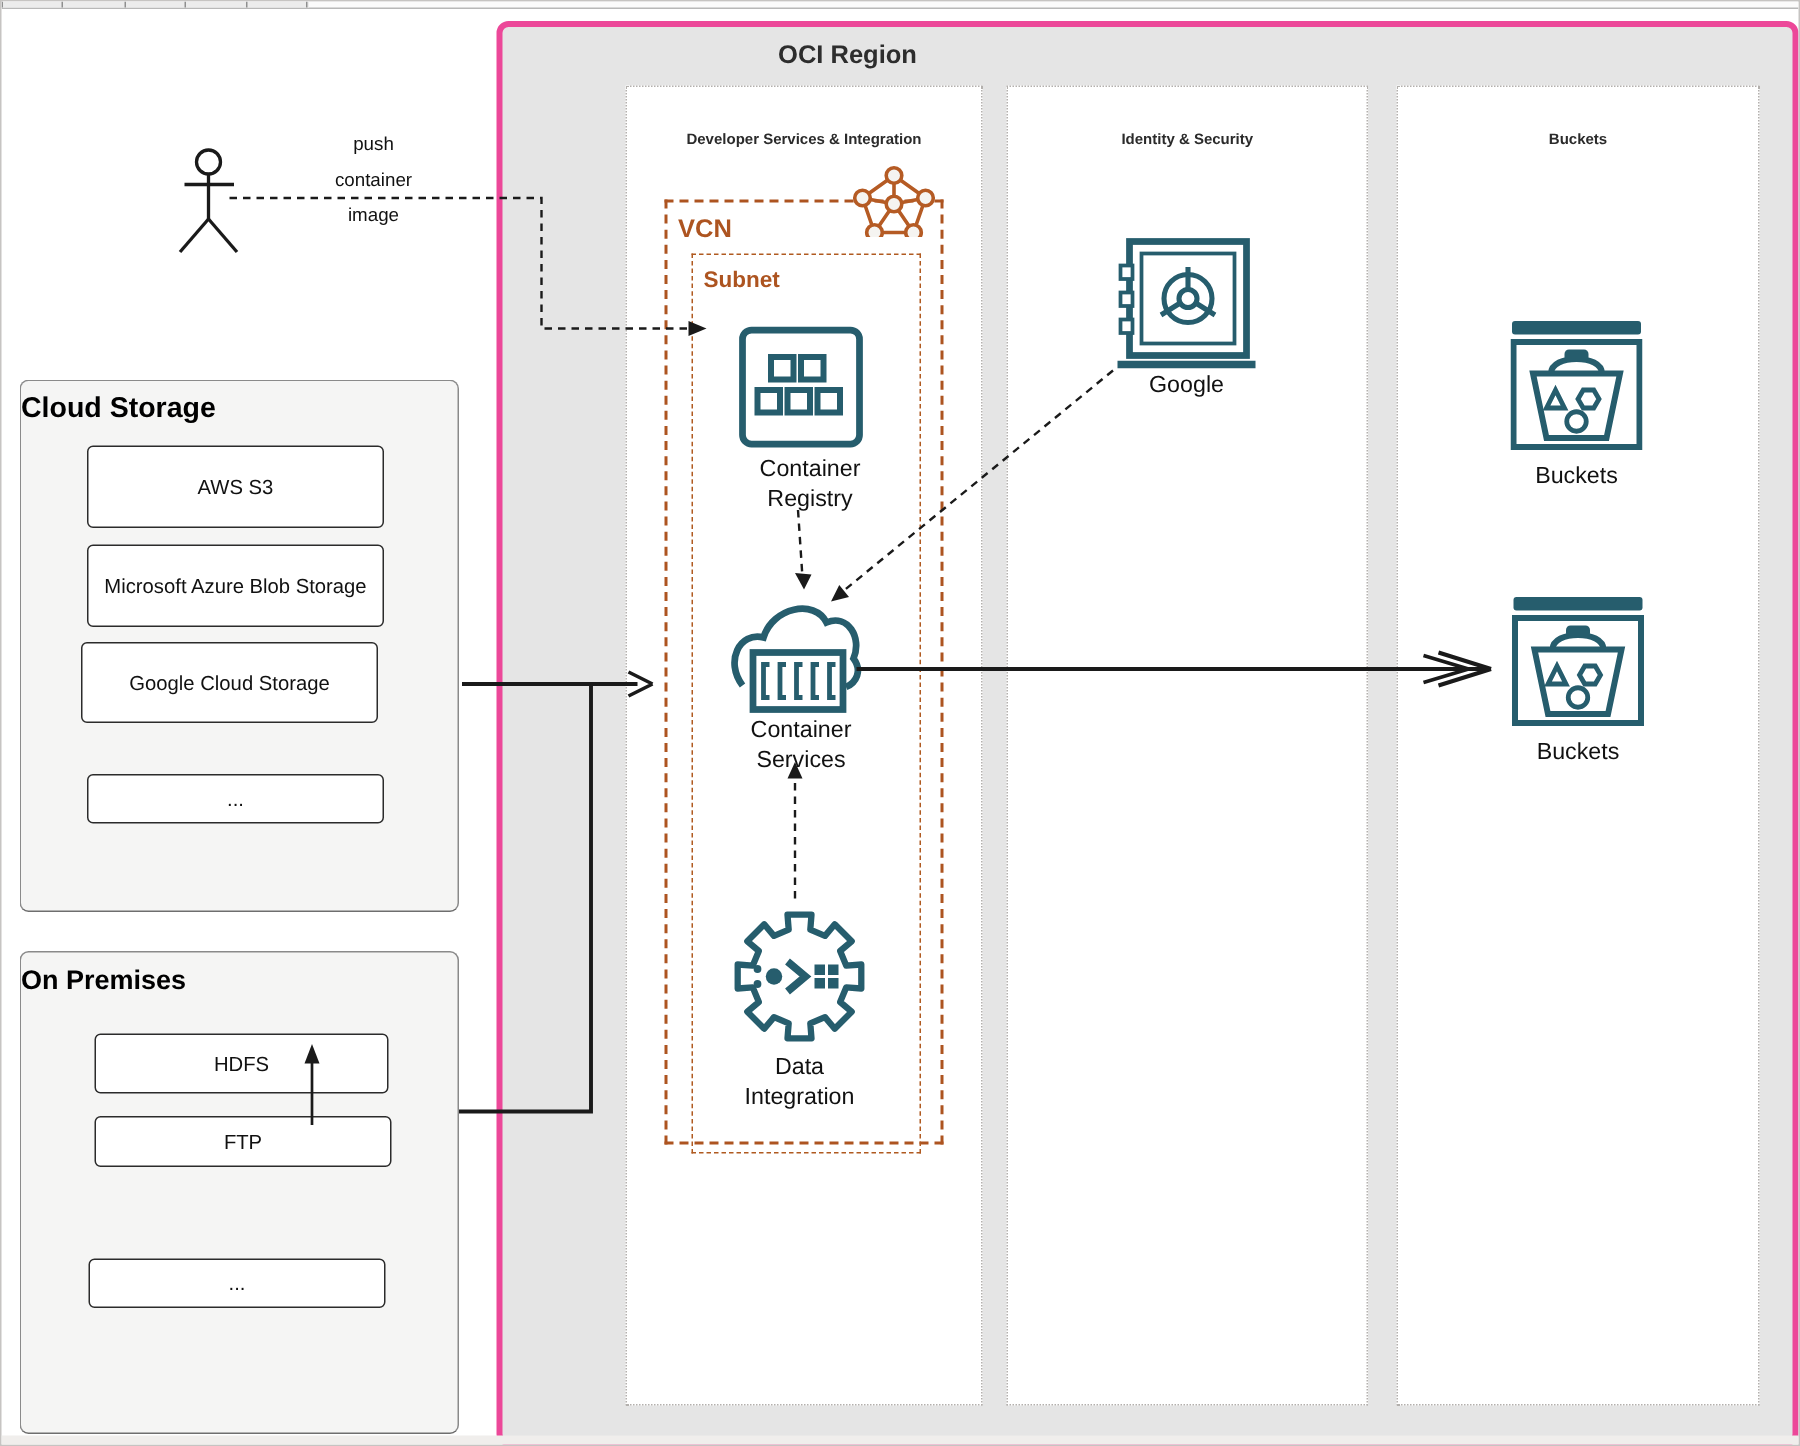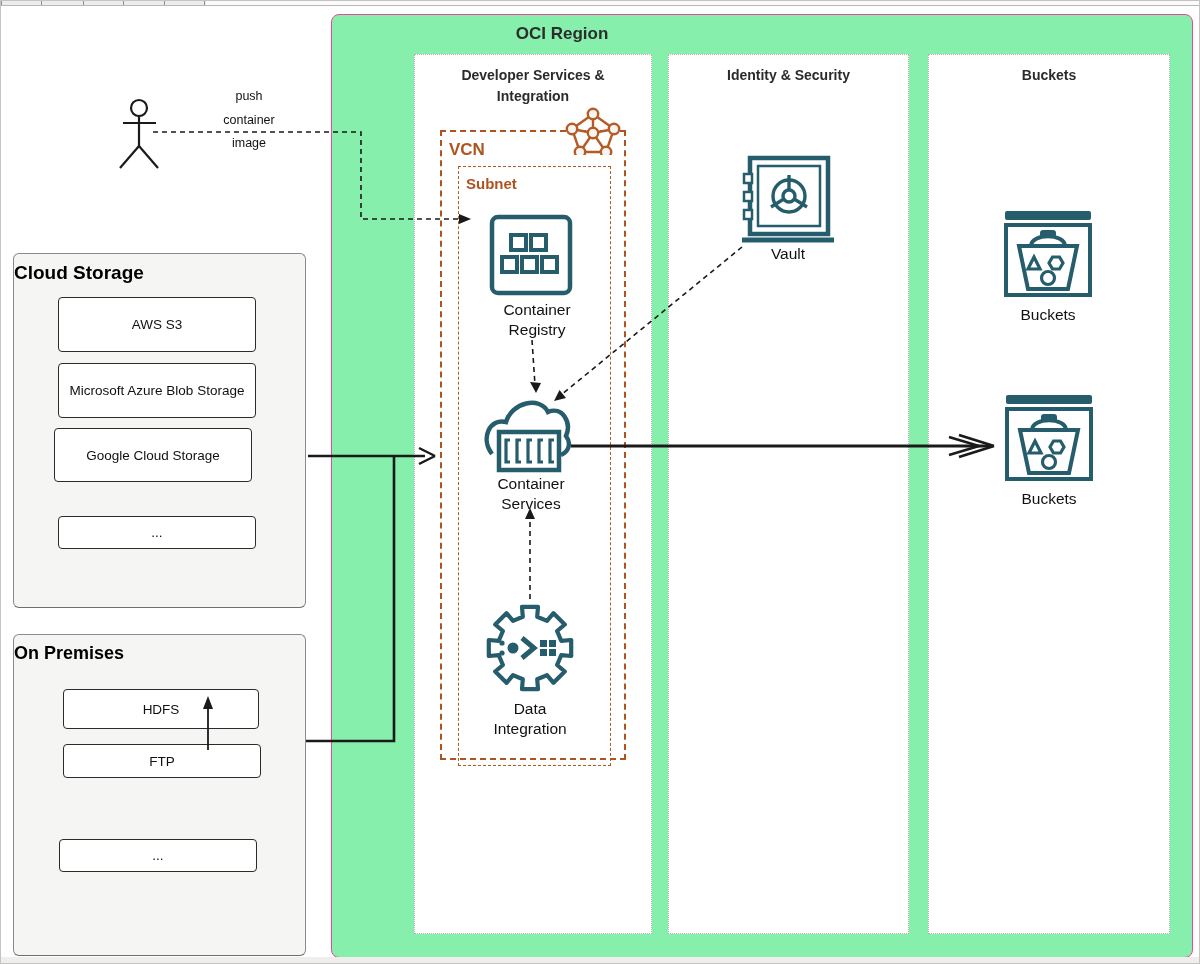--- a/index.html
+++ b/index.html
@@ -23,29 +23,29 @@
   .panel{position:absolute;background:#f5f5f4;border:1px solid #8a8a8a;border-bottom-color:#6e6e6e;border-radius:6px;}
   .panel-title{position:absolute;left:0;top:8px;width:100%;font-weight:bold;font-size:19px;color:#000;}
   .pitem{position:absolute;background:#fff;border:1px solid #2b2b2b;border-radius:4px;
     display:flex;align-items:center;justify-content:center;font-size:13.5px;color:#111;}
   #cloud-storage{left:12px;top:252px;width:291px;height:353px;}
   #on-premises{left:12px;top:633px;width:291px;height:320px;}
   #on-premises .panel-title{font-size:18px;}
 
   
   #oci-region{position:absolute;left:330px;top:13px;width:860px;height:942px;
-    background:#86efac;border:1px solid #ec4899;border-radius:8px;}
+    background:#e5e5e5;border:4px solid #ec4899;border-radius:8px;}
   #oci-title{position:absolute;left:120px;top:9px;width:220px;text-align:center;
     font-weight:bold;font-size:17px;color:#2d2d2d;}
   .col{position:absolute;top:39px;height:878px;background:#fff;border:1px dotted #b3b0ad;}
   #col-dev{left:82px;width:236px;}
   #col-sec{left:336px;width:239px;}
   #col-sto{left:596px;width:240px;}
-  .col-title{width:210px;margin:10px auto 0 auto;text-align:center;font-weight:bold;
-    font-size:14px;line-height:21px;color:#2b2b2b;}
+  .col-title{width:210px;margin:25px auto 0 auto;text-align:center;font-weight:bold;
+    font-size:10px;line-height:21px;color:#2b2b2b;}
 
   #vcn{position:absolute;left:108px;top:115px;width:182px;height:626px;border:2px dashed #ad5420;}
   #vcn-label{position:absolute;left:7px;top:8px;font-weight:bold;font-size:17px;color:#ad5420;}
   #subnet{position:absolute;left:126px;top:151px;width:151px;height:598px;border:1.5px dashed #b05a20;}
   #subnet-label{position:absolute;left:7px;top:8px;font-weight:bold;font-size:15px;color:#ad5420;}
 
   .node-svg{position:absolute;}
   .node-label{position:absolute;text-align:center;font-size:15.5px;line-height:20px;color:#111;}
 
   
@@ -162,21 +162,21 @@
       <rect x="10" y="4" width="78" height="76" fill="#fff" stroke="#265d6d" stroke-width="4.5"></rect>
       <rect x="18" y="12" width="62" height="60" fill="none" stroke="#265d6d" stroke-width="2.5"></rect>
       <rect x="4" y="20" width="8" height="9" fill="#fff" stroke="#265d6d" stroke-width="2.5"></rect>
       <rect x="4" y="38" width="8" height="9" fill="#fff" stroke="#265d6d" stroke-width="2.5"></rect>
       <rect x="4" y="56" width="8" height="9" fill="#fff" stroke="#265d6d" stroke-width="2.5"></rect>
       <circle cx="49" cy="42" r="16" fill="none" stroke="#265d6d" stroke-width="3.4"></circle>
       <circle cx="49" cy="42" r="6" fill="none" stroke="#265d6d" stroke-width="3.4"></circle>
       <path d="M49,36 L49,21 M43.8,45 L31,53 M54.2,45 L67,53" fill="none" stroke="#265d6d" stroke-width="3.4"></path>
       <line x1="2" y1="86" x2="94" y2="86" stroke="#265d6d" stroke-width="5"></line>
     </svg>
-    <div class="node-label" style="left:416px;top:229px;width:80px;">Vault</div>
+    <div class="node-label" style="left:416px;top:229px;width:80px;">Google</div>
 
     <svg class="node-svg" style="left:672px;top:195px;" width="88" height="88" viewBox="0 0 88 88">
       <rect x="1" y="1" width="86" height="9" rx="2" fill="#265d6d"></rect>
       <rect x="2" y="15" width="84" height="70" fill="#fff" stroke="#265d6d" stroke-width="4"></rect>
       <path d="M27,36 C27,23 61,23 61,36" fill="none" stroke="#265d6d" stroke-width="4"></path>
       <rect x="36" y="20" width="16" height="8" rx="3" fill="#265d6d"></rect>
       <path d="M15,36 L73,36 L64,79 L24,79 Z" fill="#fff" stroke="#265d6d" stroke-width="4"></path>
       <path d="M30,47 L36,59 L24,59 Z" fill="none" stroke="#265d6d" stroke-width="3.2"></path>
       <path d="M59,53 L55.5,59 L48.5,59 L45,53 L48.5,47 L55.5,47 Z" fill="none" stroke="#265d6d" stroke-width="3.2"></path>
       <circle cx="44" cy="68" r="6.5" fill="none" stroke="#265d6d" stroke-width="3.2"></circle>

